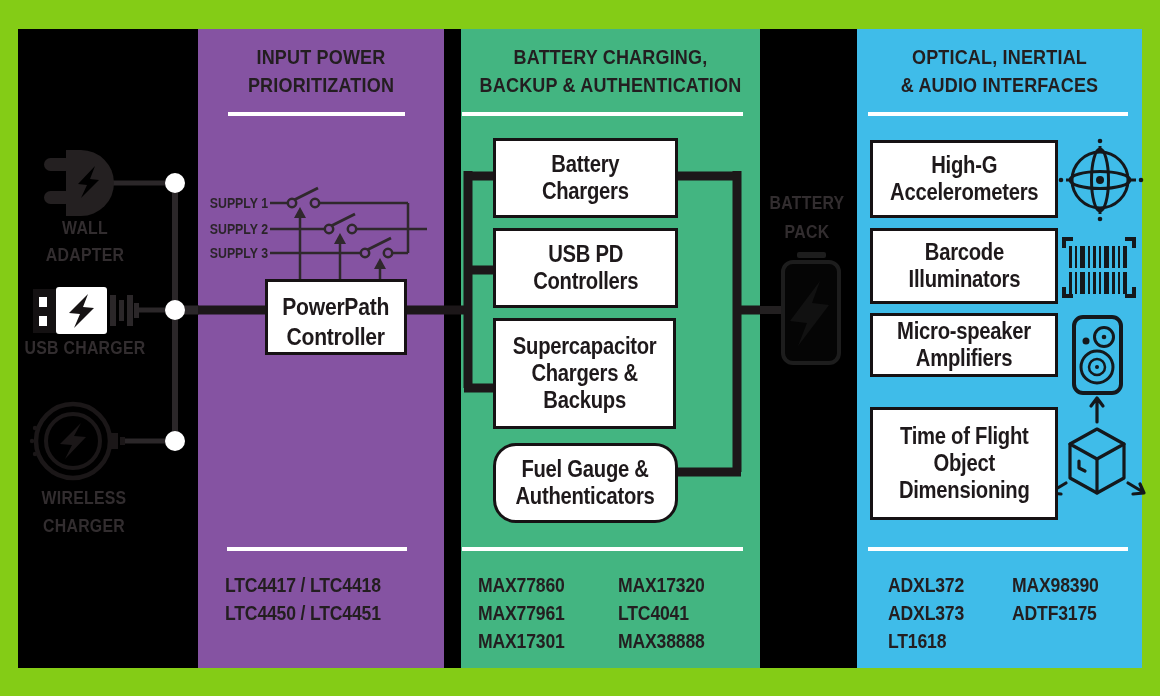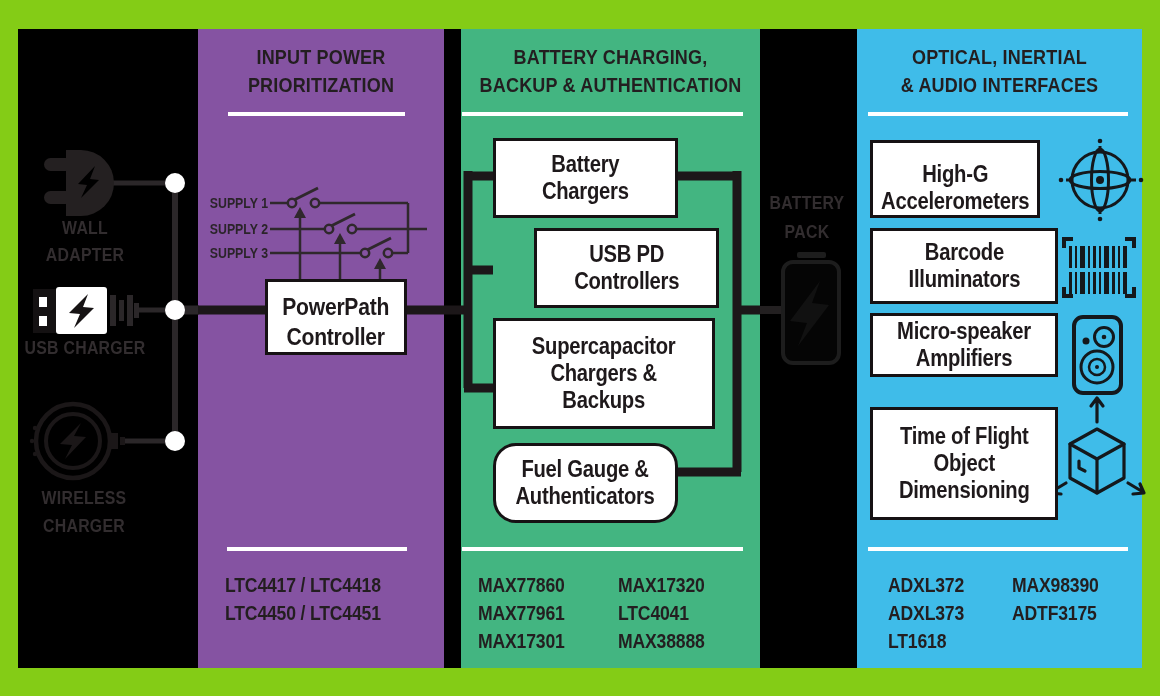--- a/index.html
+++ b/index.html
@@ -191,35 +191,35 @@
 
   <div class="wbox pp" style="left:265px;top:279px;width:142px;height:76px;align-items:flex-end;">
     <span>PowerPath
 Controller</span>
   </div>
 
   <div class="wbox" style="left:493px;top:138px;width:185px;height:80px;">
     <span>Battery
 Chargers</span>
   </div>
-  <div class="wbox" style="left:493px;top:228px;width:185px;height:80px;margin-left:41px;">
+  <div class="wbox" style="left:493px;top:228px;width:185px;height:80px;">
     <span>USB PD
 Controllers</span>
   </div>
-  <div class="wbox" style="left:493px;top:318px;width:222px;height:111px;">
+  <div class="wbox" style="left:493px;top:318px;width:183px;height:111px;">
     <span>Supercapacitor
 Chargers &amp;
 Backups</span>
   </div>
   <div class="wbox" style="left:493px;top:443px;width:185px;height:80px;border-radius:23px;">
     <span>Fuel Gauge &amp;
 Authenticators</span>
   </div>
 
-  <div class="wbox" style="left:870px;top:140px;width:170px;height:78px;align-items:flex-end;">
+  <div class="wbox" style="left:870px;top:140px;width:188px;height:78px;">
     <span>High-G
 Accelerometers</span>
   </div>
   <div class="wbox" style="left:870px;top:228px;width:188px;height:76px;">
     <span>Barcode
 Illuminators</span>
   </div>
   <div class="wbox" style="left:870px;top:313px;width:188px;height:64px;">
     <span>Micro-speaker
 Amplifiers</span>

